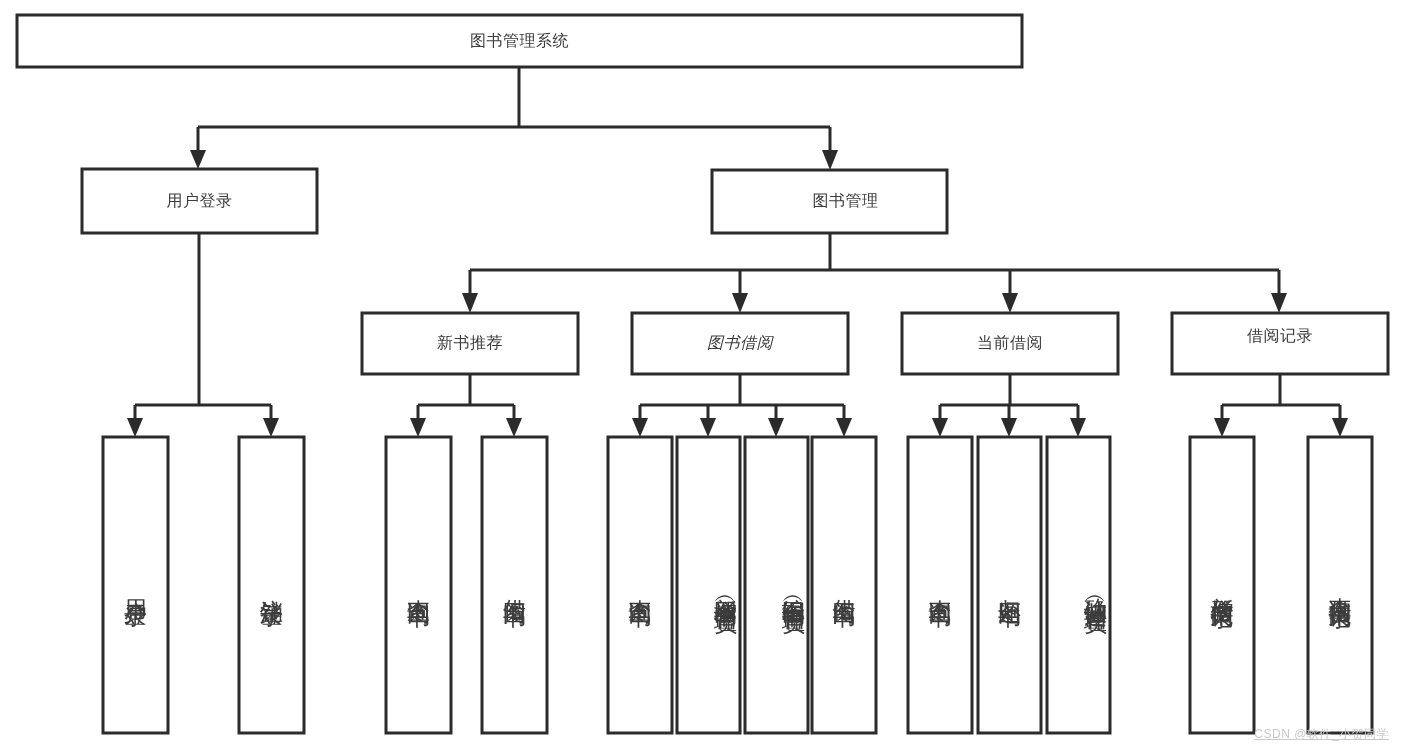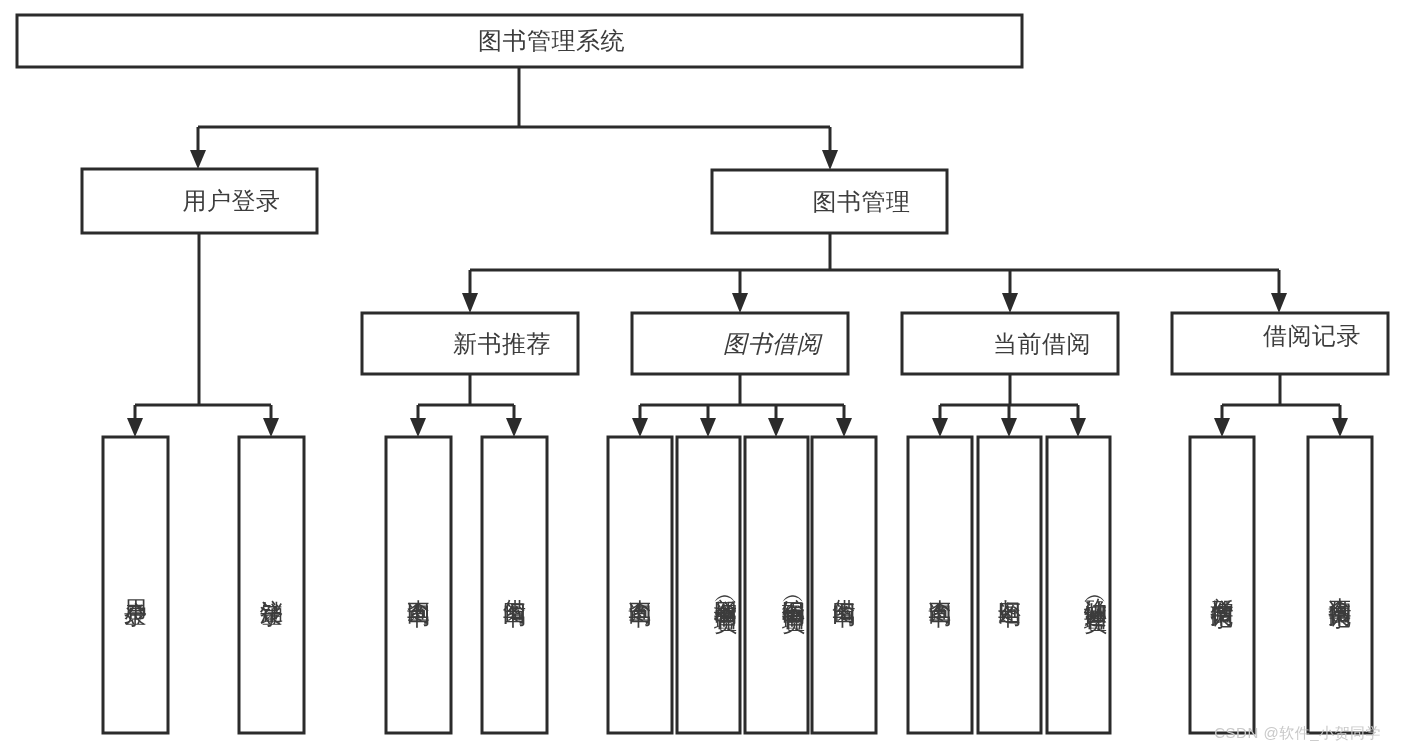--- a/index.html
+++ b/index.html
@@ -41,26 +41,25 @@
     stroke: none;
   }
   
   .node-label-h {
     position: absolute;
     display: flex;
     align-items: center;
     justify-content: center;
     text-align: center;
     color: #3c3c3c;
-    font-size: 24px;
+    font-size: 16px;
     line-height: 1.15;
     letter-spacing: 0.5px;
     pointer-events: none;
     user-select: none;
-    margin-left: 32px;
   }
   
   .node-label-v {
     position: absolute;
     display: flex;
     align-items: flex-start;
     justify-content: center;
     writing-mode: vertical-rl;
     text-orientation: upright;
     text-align: left;
@@ -70,27 +69,28 @@
     letter-spacing: 2px;
     pointer-events: none;
     user-select: none;
     white-space: nowrap;
   }
   .node-label-v.centered {
     align-items: center;
   }
   .watermark {
     position: absolute;
-    right: 24px;
+    right: 16px;
     bottom: 4px;
-    font-size: 15px;
+    font-size: 12px;
     color: #c9c9c9;
     letter-spacing: 0.5px;
     white-space: nowrap;
     user-select: none;
+    text-decoration: underline;
   }
 </style>
 </head>
 <body>
 
 <div id="diagram-root">
 
   <svg id="diagram-svg" viewBox="0 0 1405 747" xmlns="http://www.w3.org/2000/svg">
 
     <g>
@@ -191,21 +191,21 @@
     <rect class="node-box" x="978" y="437" width="63" height="296"></rect>
     <rect class="node-box" x="1047" y="437" width="63" height="296"></rect>
 
     <rect class="node-box" x="1190" y="437" width="64" height="296"></rect>
     <rect class="node-box" x="1308" y="437" width="64" height="296"></rect>
   </svg>
 
   <div class="node-label-h" style="left:17px; top:15px; width:1005px; height:52px;">图书管理系统</div>
 
   <div class="node-label-h" style="left:82px; top:169px; width:235px; height:64px;">用户登录</div>
-  <div class="node-label-h" style="left:712px; top:170px; width:235px; height:63px;">图书管理</div>
+  <div class="node-label-h" style="left:728px; top:170px; width:235px; height:63px;">图书管理</div>
 
   <div class="node-label-h" style="left:362px; top:313px; width:216px; height:61px;border-radius:22px;">新书推荐</div>
   <div class="node-label-h" style="left:632px; top:313px; width:216px; height:61px;font-style:italic;">图书借阅</div>
   <div class="node-label-h" style="left:902px; top:313px; width:216px; height:61px;">当前借阅</div>
   <div class="node-label-h" style="left:1172px; top:313px; width:216px; height:46px;">借阅记录</div>
 
   <div class="node-label-v centered" style="left:103px; top:437px; width:65px; height:296px;">用户登录</div>
   <div class="node-label-v centered" style="left:239px; top:437px; width:65px; height:296px;">注销登录</div>
 
   <div class="node-label-v centered" style="left:386px; top:437px; width:65px; height:296px;">查询图书</div>

